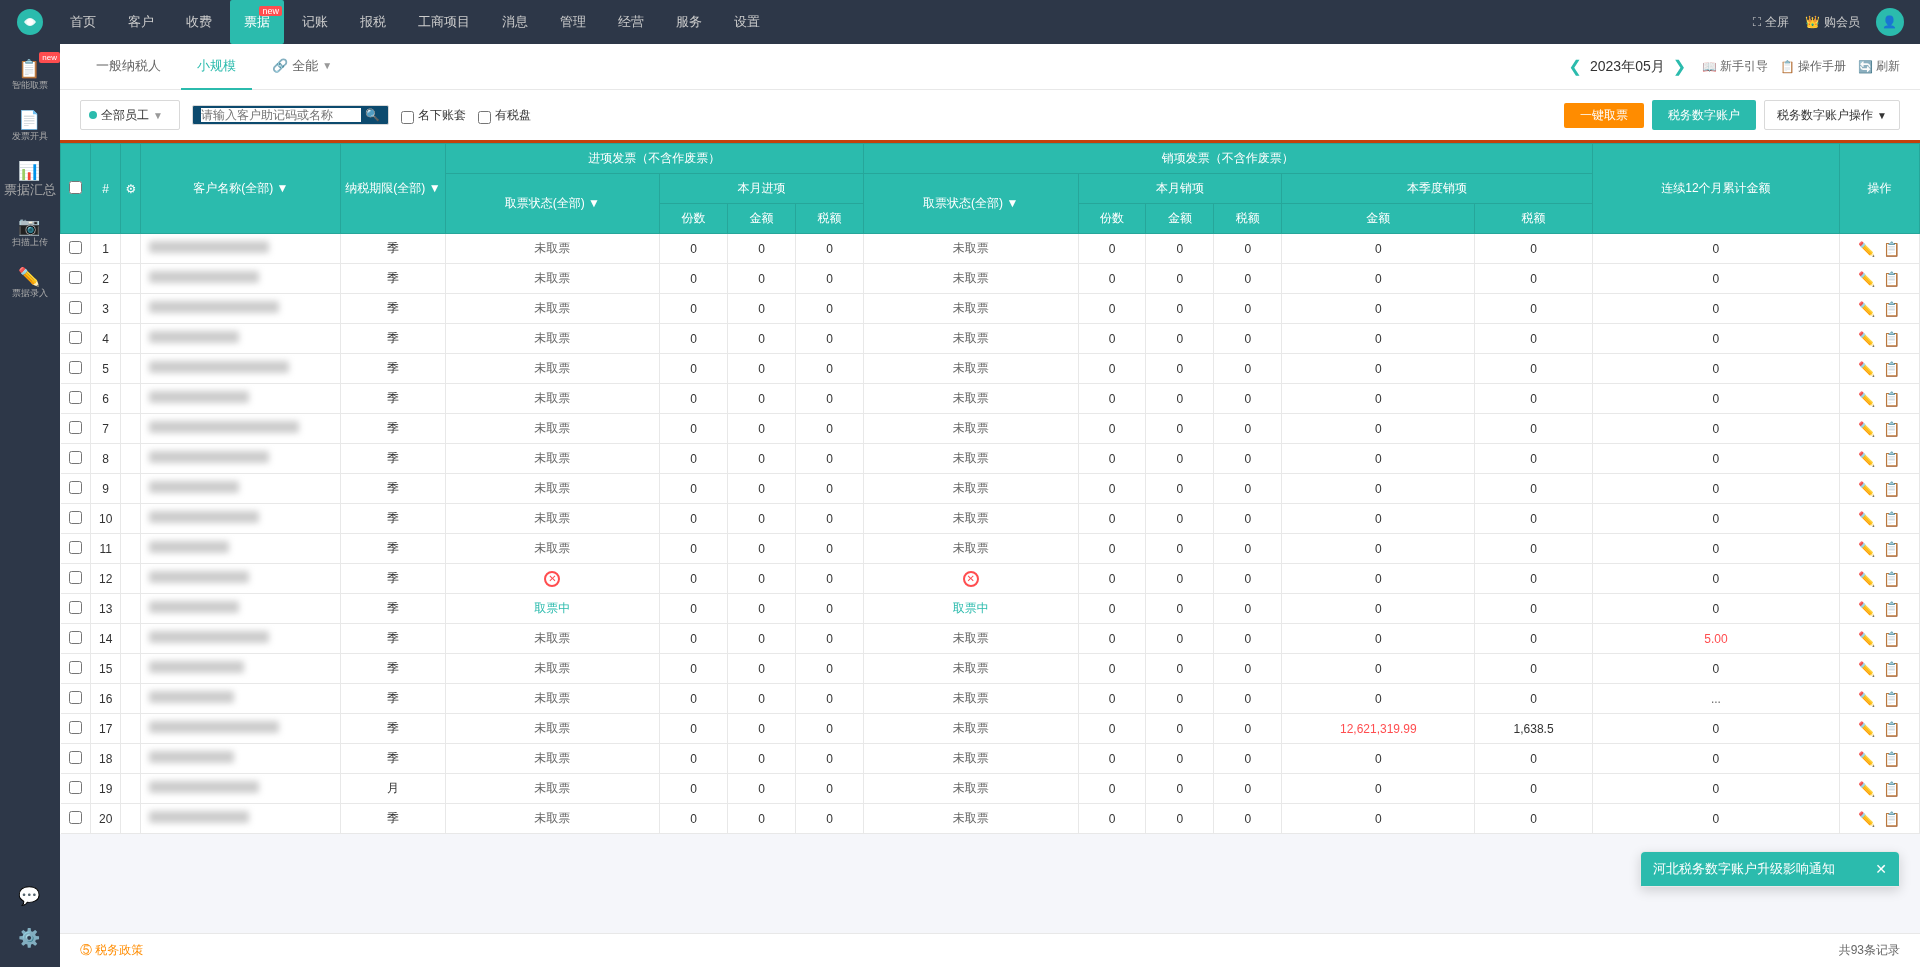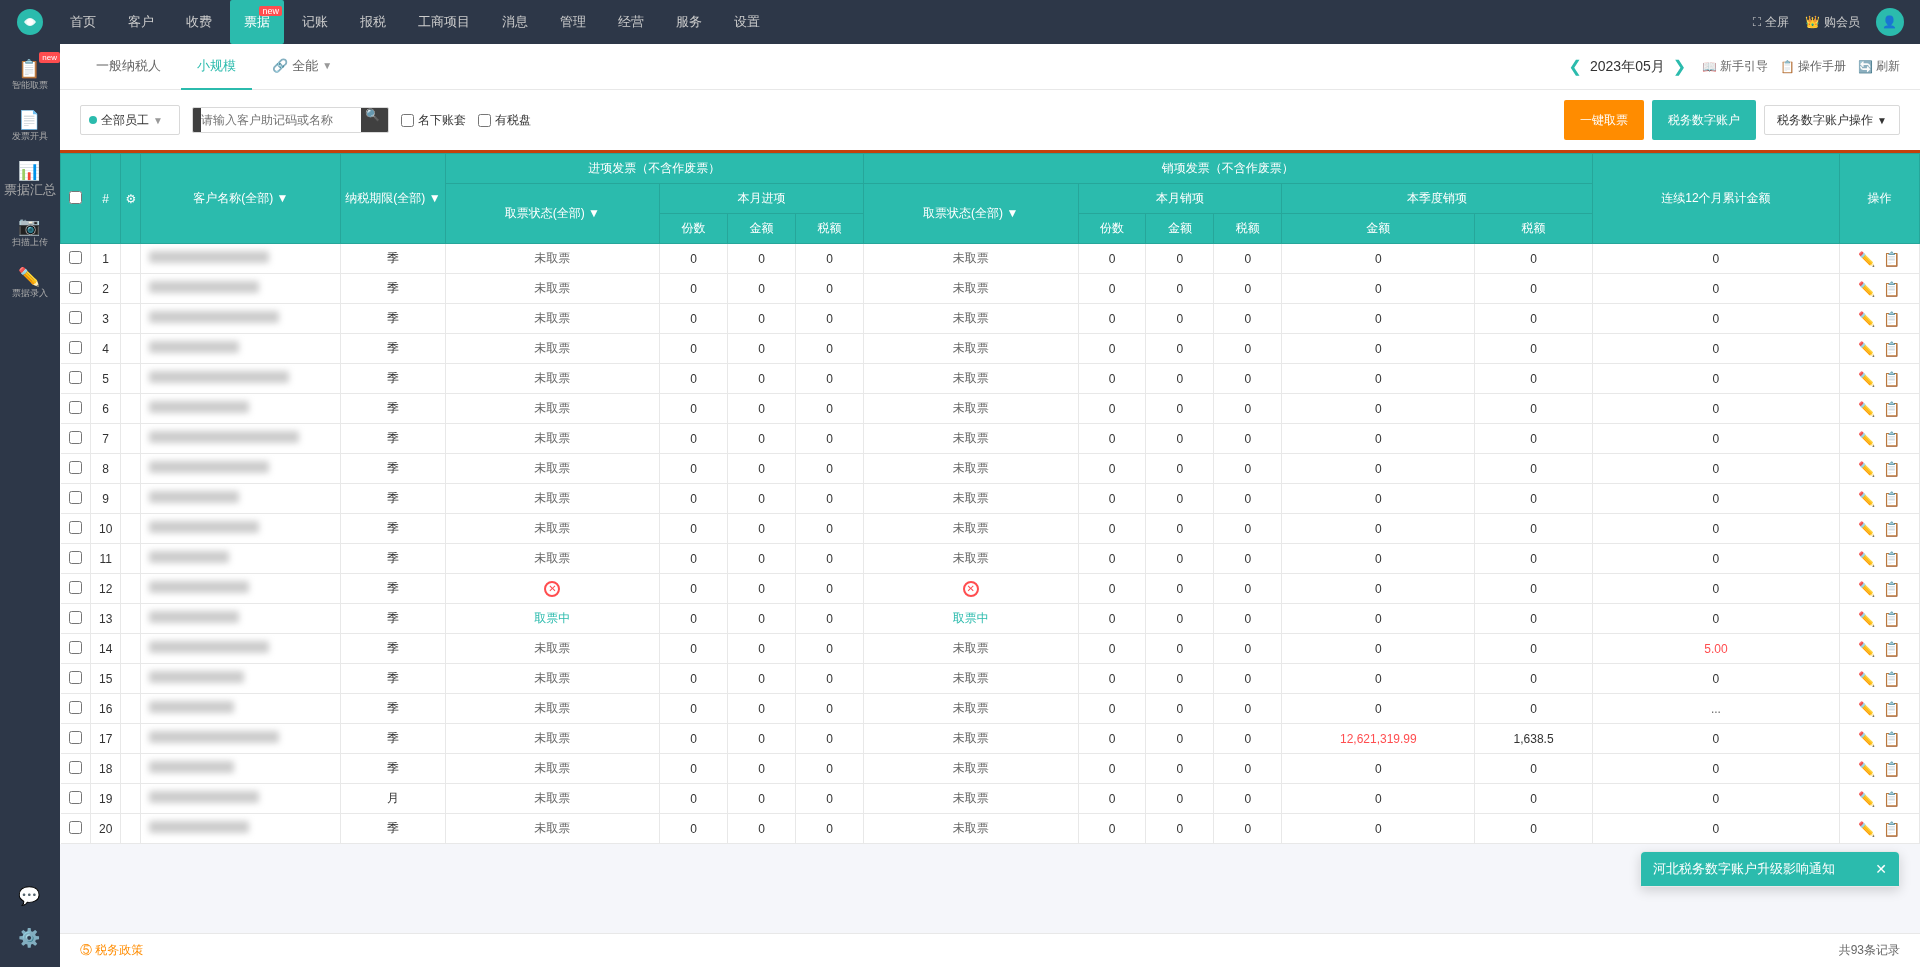--- a/index.html
+++ b/index.html
@@ -33,27 +33,27 @@
     .sub-nav-item.active { color: #2bbbad; border-bottom: 2px solid #2bbbad; }
     .month-nav { display: flex; align-items: center; gap: 8px; }
     .month-arrow { cursor: pointer; color: #2bbbad; font-size: 16px; }
     .month-label { font-size: 14px; color: #333; font-weight: 500; }
     .sub-nav-actions { display: flex; align-items: center; gap: 12px; font-size: 12px; color: #666; }
     .sub-nav-actions span { cursor: pointer; display: flex; align-items: center; gap: 3px; }
 
     
     .toolbar { background: #fff; padding: 10px 20px; display: flex; align-items: center; gap: 12px; border-bottom: 3px solid #c2410c; }
     .staff-select { display: flex; align-items: center; border: 1px solid #d9d9d9; border-radius: 2px; padding: 0 8px; height: 30px; gap: 4px; cursor: pointer; background: #fff; min-width: 100px; }
-    .search-box { display: flex; border: 1px solid #d9d9d9; border-radius: 2px; padding: 0 8px; height: 26px; gap: 4px; background: #404040; }
+    .search-box { display: flex; align-items: center; border: 1px solid #d9d9d9; border-radius: 2px; padding: 0 8px; height: 20px; gap: 4px; background: #0c4a6e; }
     .search-box input { border: none; outline: none; font-size: 12px; width: 160px; color: #999; }
-    .checkbox-label { display: flex; align-items: center; gap: 4px; cursor: pointer; color: #333; }
+    .checkbox-label { display: flex; align-items: flex-end; gap: 4px; cursor: pointer; color: #333; }
     .checkbox-label input { cursor: pointer; }
     .toolbar-right { margin-left: auto; display: flex; align-items: center; gap: 8px; }
-    .btn-orange { background: #ff8c00; color: #fff; border: none; border-radius: 2px; padding: 0 16px; height: 40px; cursor: pointer; font-size: 12px; }
-    .btn-teal { background: #2bbbad; color: #fff; border: none; border-radius: 2px; padding: 0 16px; height: 40px; cursor: pointer; font-size: 12px; }
+    .btn-orange { background: #ff8c00; color: #fff; border: none; border-radius: 2px; padding: 0 16px; height: 25px; cursor: pointer; font-size: 12px; }
+    .btn-teal { background: #2bbbad; color: #fff; border: none; border-radius: 2px; padding: 0 16px; height: 30px; cursor: pointer; font-size: 12px; }
     .btn-outline { background: #fff; color: #333; border: 1px solid #d9d9d9; border-radius: 2px; padding: 0 12px; height: 30px; cursor: pointer; font-size: 12px; display: flex; align-items: center; gap: 4px; }
 
     
     .table-container { flex: 1; overflow: auto; padding: 0; }
     table { width: 100%; border-collapse: collapse; background: #fff; }
     thead tr th { background: #2bbbad; color: #fff; text-align: center; padding: 6px 4px; font-size: 12px; font-weight: normal; border: 1px solid #26a69a; white-space: nowrap; }
     tbody tr { border-bottom: 1px solid #e8e8e8; }
     tbody tr td { padding: 6px 8px; text-align: center; font-size: 12px; color: #333; border-right: 1px solid #e8e8e8; white-space: nowrap; }
     tbody tr td.client-name { text-align: left; }
     .status-error { width: 16px; height: 16px; border-radius: 50%; border: 2px solid #ff4d4f; display: inline-flex; align-items: center; justify-content: center; color: #ff4d4f; font-size: 10px; }

